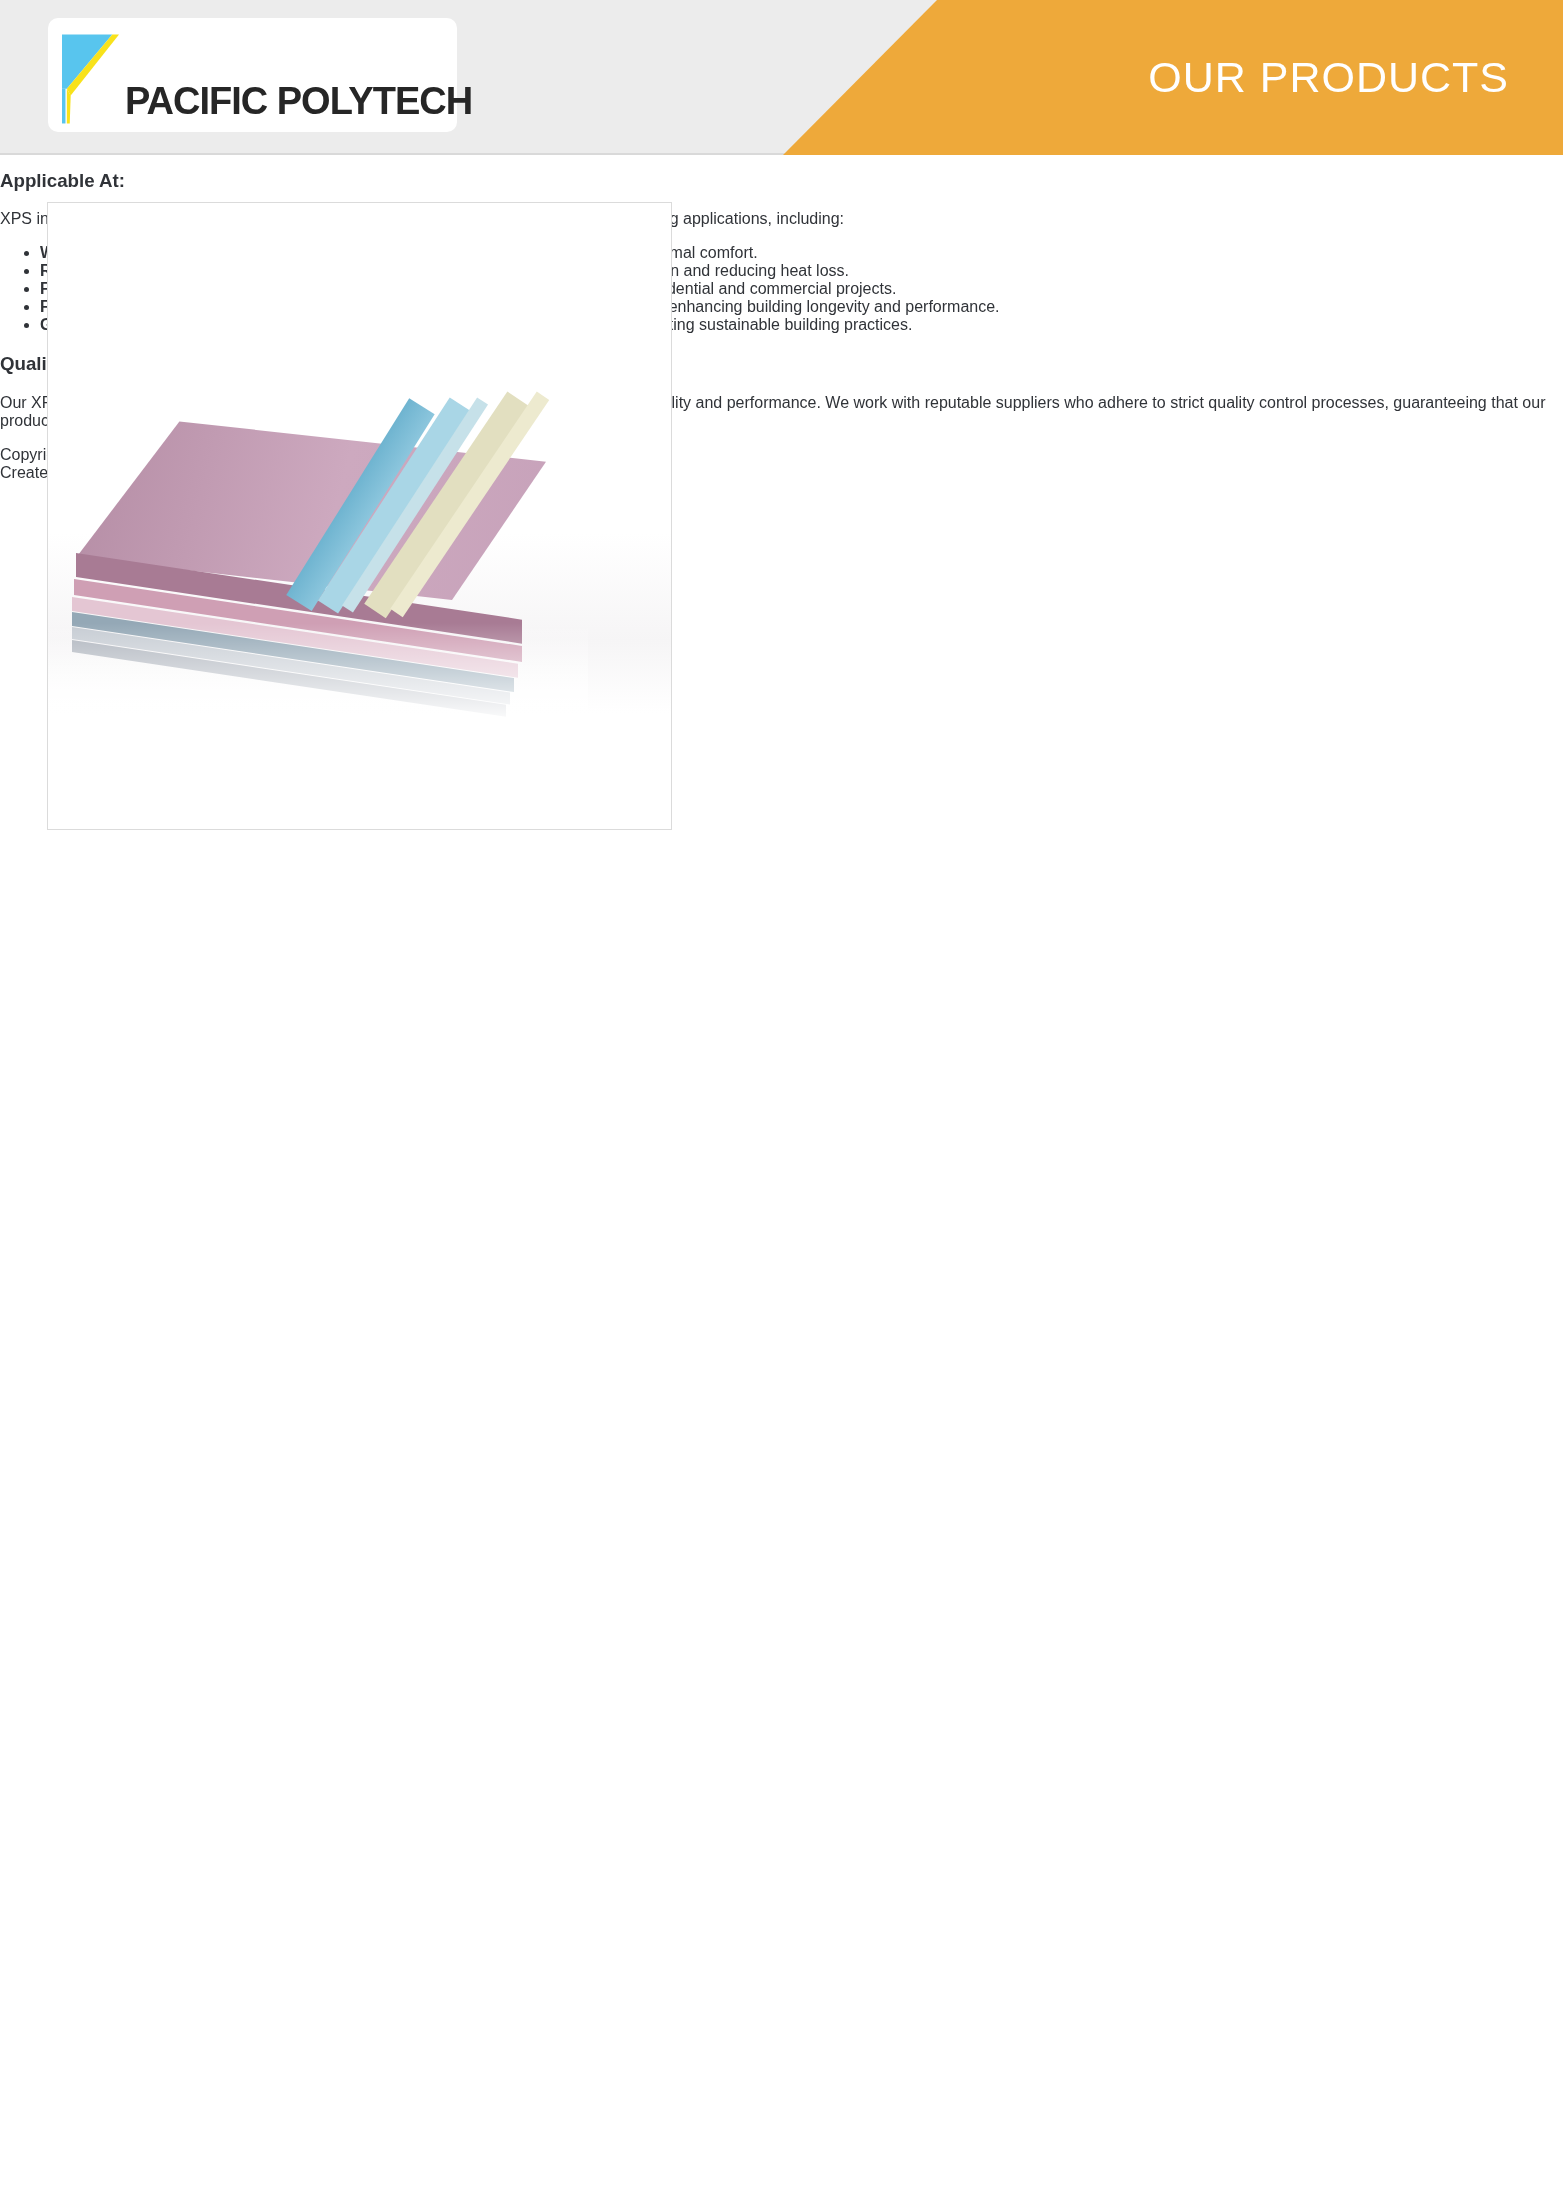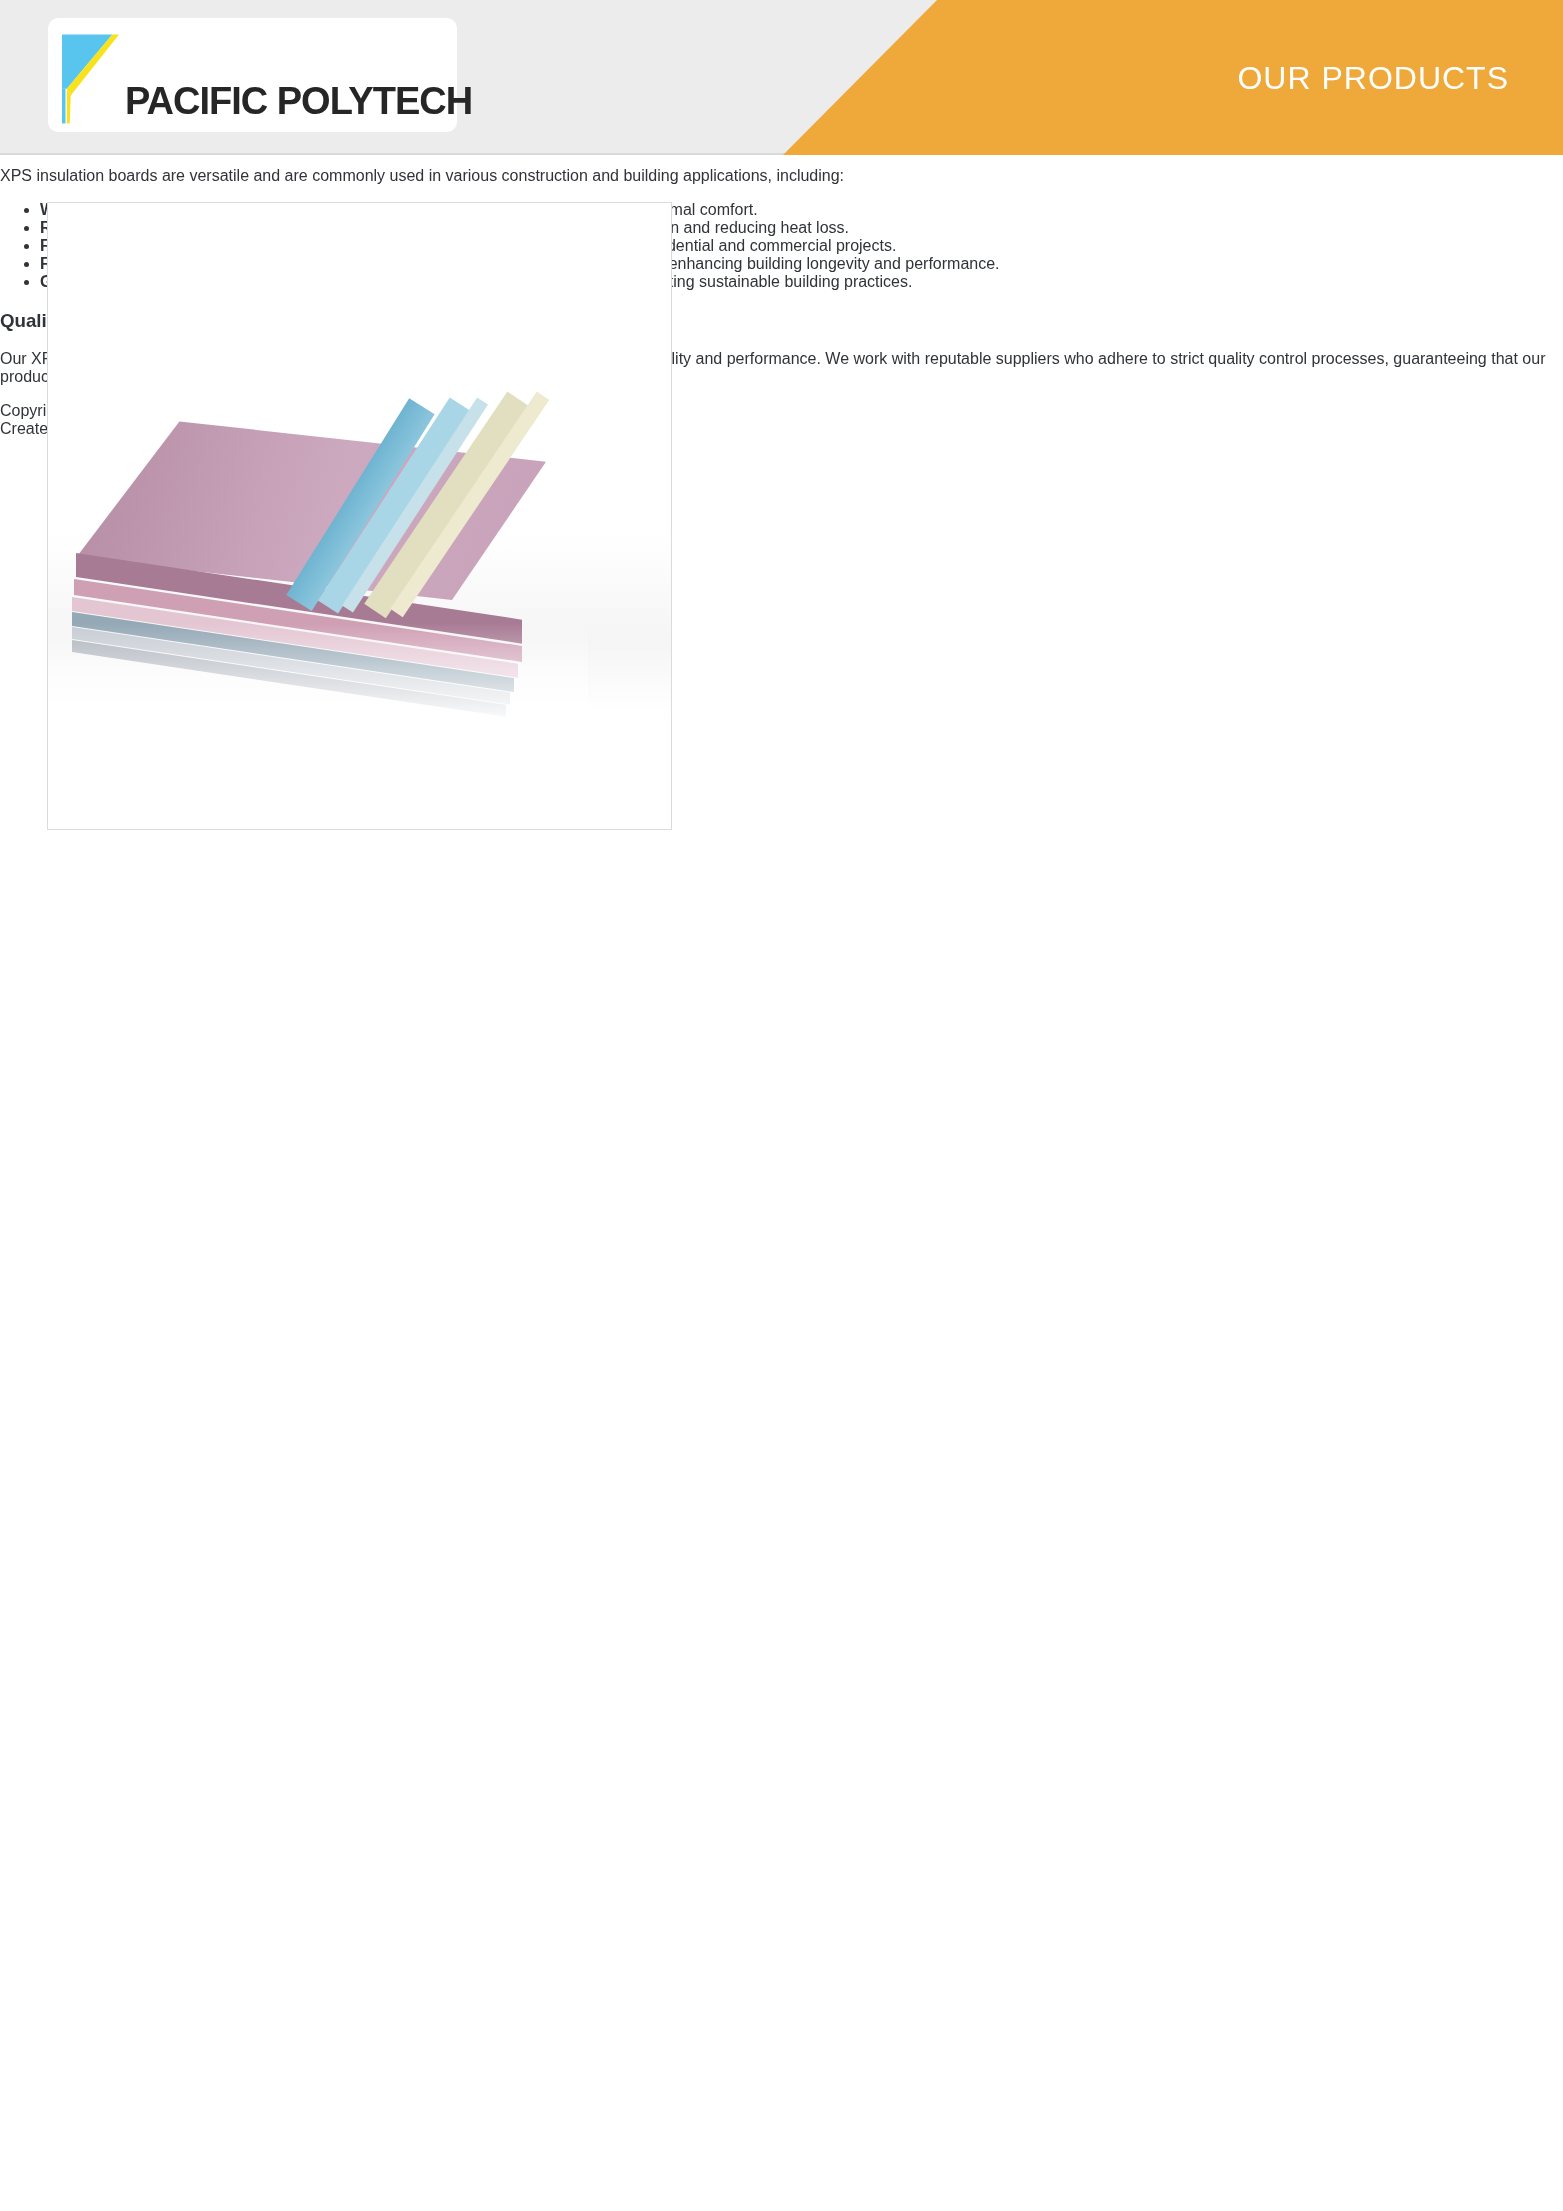--- a/index.html
+++ b/index.html
@@ -5,21 +5,21 @@
   html,body{margin:0;padding:0;background:#fff;}
   .page{position:relative;width:1563px;height:2211px;background:#ffffff;overflow:hidden;
         font-family:"Liberation Sans","DejaVu Sans",sans-serif;color:#303338;}
 
   
   .site-header{position:absolute;left:0;top:0;width:1563px;height:153px;background:#ececec;
                border-bottom:2px solid #d9d9d9;}
   .banner{position:absolute;left:0;top:0;width:1563px;height:155px;background:#eea93a;
           clip-path:polygon(937px 0,1563px 0,1563px 155px,783px 155px);
           display:flex;align-items:center;justify-content:flex-end;padding-right:54px;box-sizing:border-box;}
-  .banner-title{color:#ffffff;font-size:32px;font-weight:400;letter-spacing:1px;line-height:1;}
+  .banner-title{color:#ffffff;font-size:43px;font-weight:400;letter-spacing:1px;line-height:1;}
   .logo-card{position:absolute;left:48px;top:18px;width:409px;height:114px;background:#ffffff;
              border-radius:10px;display:flex;align-items:flex-end;padding:12px 14px 10px 14px;
              box-sizing:border-box;gap:5px;}
   .logo-mark{flex:0 0 auto;width:58px;height:90px;margin-bottom:-2px;}
   .logo-text{font-size:38px;font-weight:bold;letter-spacing:-1px;color:#262626;line-height:1;
              margin-bottom:2px;white-space:nowrap;}
 
   
   .product-image-frame{position:absolute;left:47px;top:202px;width:623px;height:626px;
                        background:#ffffff;border:1px solid #dbdbdb;overflow:hidden;}
@@ -131,20 +131,21 @@
       <span class="price-unit">per sq.mtr.</span>
     </div>
 
     <p class="para p1">XPS (Extruded Polystyrene) insulation boards are high-performance
 thermal insulation materials made from polystyrene. These boards are
 characterized by their closed-cell structure, which provides excellent
 thermal resistance and moisture resistance. At Pacific Polytech, we
 specialize in supplying high-quality XPS insulation boards for a range of
 wholesale needs.</p>
 
+    <h3 class="sub-heading">Applicable At:</h3>
 
     <p class="para p2">XPS insulation boards are versatile and are commonly used in various
 construction and building applications, including:</p>
 
     <ul class="app-list">
       <li>
         <b class="app-label">Wall Insulation: </b><span class="app-text">For both interior and exterior walls, improving
 energy efficiency and thermal comfort.</span>
       </li>
       <li>

